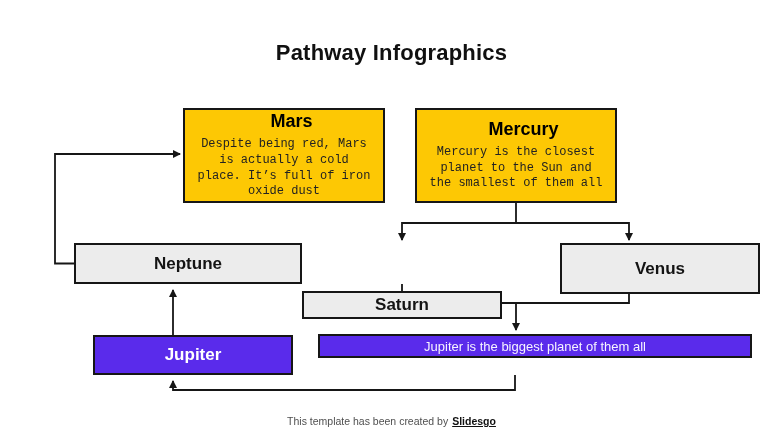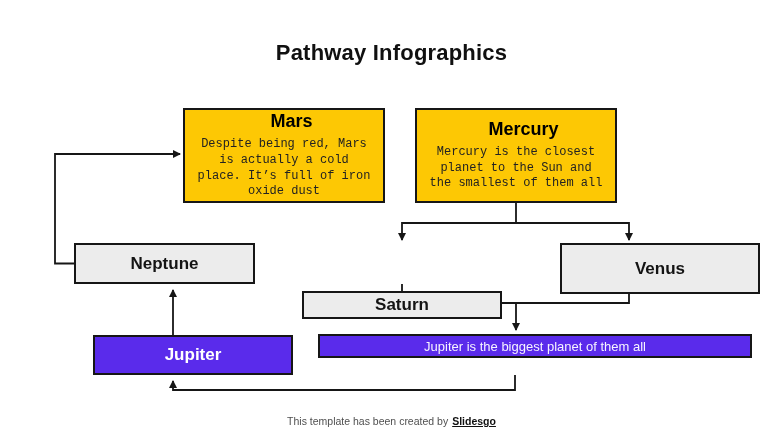--- a/index.html
+++ b/index.html
@@ -37,21 +37,21 @@
     position:absolute; bottom:13px; left:0; width:100%;
     text-align:center; font-size:10.5px; color:#4f4f4f;
   }
   .footer .brand {
     font-weight:700; color:#101010; text-decoration:underline;
     margin-left:4px; cursor:pointer;
   }
   
   #mars    { left:183px; top:108px; width:202px; height:95px; }
   #mercury { left:415px; top:108px; width:202px; height:95px; }
-  #neptune { left:74px;  top:243px; width:181px; height:41px; }
+  #neptune { left:74px;  top:243px; width:228px; height:41px; }
   #saturn  { left:302px; top:243px; width:200px; height:28px;margin-top:48px; }
   #venus   { left:560px; top:243px; width:200px; height:51px; }
   #jupiter { left:73px;  top:335px; width:200px; height:40px; }
   #jupiter-note { left:298px; top:334px; width:434px; height:24px; }
 </style>
 </head>
 <body>
 
 <div class="slide">
 

